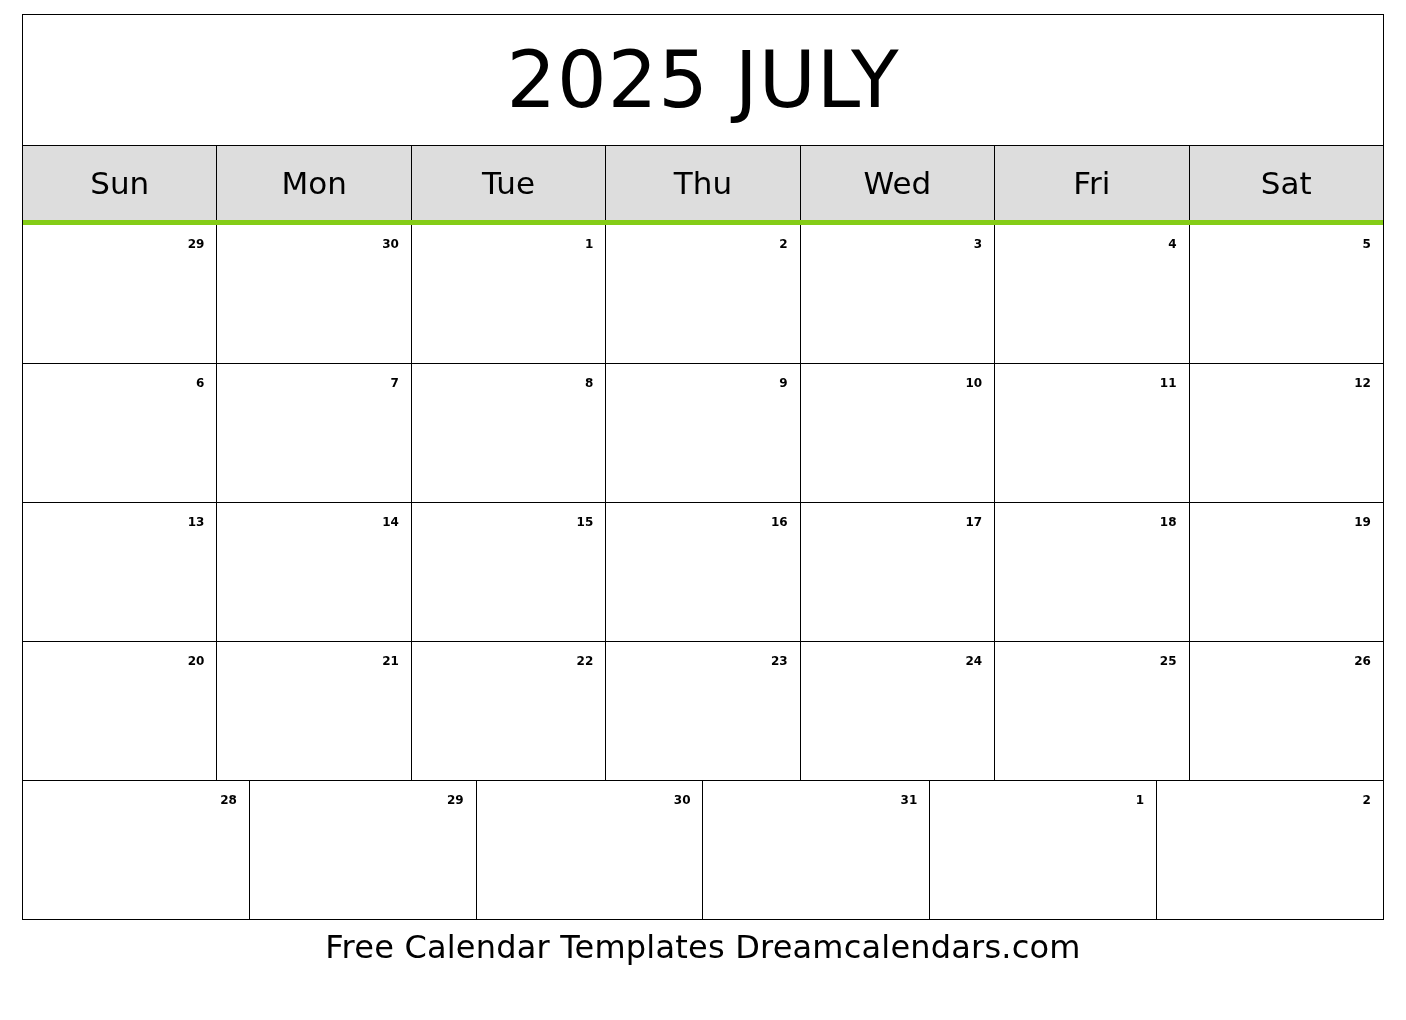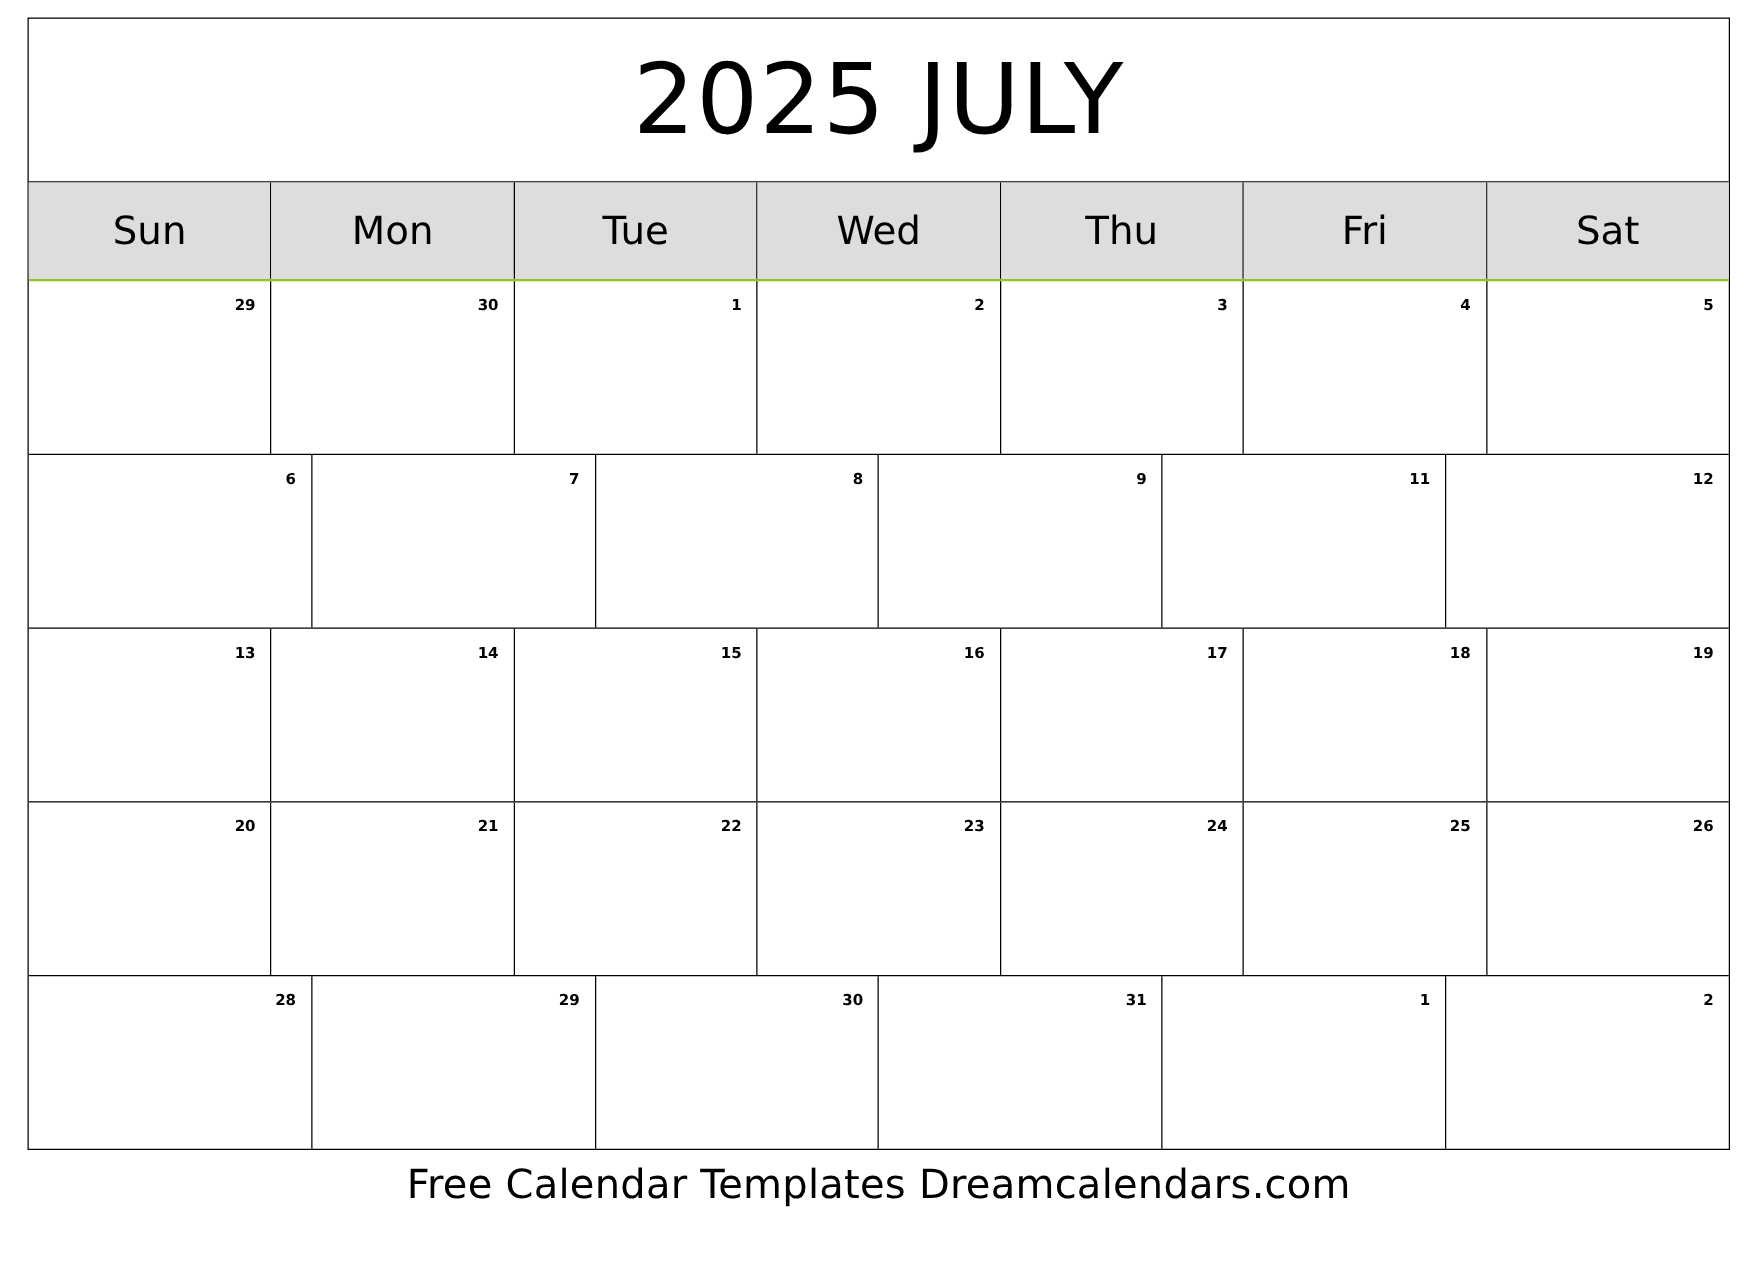--- a/index.html
+++ b/index.html
@@ -46,21 +46,21 @@
     letter-spacing: 1px;
     line-height: 1;
     font-family: "DejaVu Sans", sans-serif;
     white-space: nowrap;
   }
   .weekday-row {
     display: flex;
     flex: 0 0 80px;
     height: 80px;
     border-top: 1px solid #000000;
-    border-bottom: 2px solid #84cc16;
+    border-bottom: 5px solid #84cc16;
     box-sizing: border-box;
   }
   .weekday-cell {
     flex: 1 1 0;
     background: #dddddd;
     border-right: 1px solid #000000;
     box-sizing: border-box;
     display: flex;
     align-items: center;
     justify-content: center;
@@ -120,22 +120,22 @@
   <div class="calendar">
 
     <div class="title-bar">
       <div class="title-text">2025 JULY</div>
     </div>
 
     <div class="weekday-row">
       <div class="weekday-cell">Sun</div>
       <div class="weekday-cell">Mon</div>
       <div class="weekday-cell">Tue</div>
+      <div class="weekday-cell">Thu</div>
       <div class="weekday-cell">Wed</div>
-      <div class="weekday-cell">Thu</div>
       <div class="weekday-cell">Fri</div>
       <div class="weekday-cell">Sat</div>
     </div>
 
     <div class="weeks">
 
       <div class="week-row">
         <div class="day-cell"><span class="day-number">29</span></div>
         <div class="day-cell"><span class="day-number">30</span></div>
         <div class="day-cell"><span class="day-number">1</span></div>
@@ -143,20 +143,21 @@
         <div class="day-cell"><span class="day-number">3</span></div>
         <div class="day-cell"><span class="day-number">4</span></div>
         <div class="day-cell"><span class="day-number">5</span></div>
       </div>
 
       <div class="week-row">
         <div class="day-cell"><span class="day-number">6</span></div>
         <div class="day-cell"><span class="day-number">7</span></div>
         <div class="day-cell"><span class="day-number">8</span></div>
         <div class="day-cell"><span class="day-number">9</span></div>
+        <div class="day-cell"><span class="day-number">10</span></div>
         <div class="day-cell"><span class="day-number">11</span></div>
         <div class="day-cell"><span class="day-number">12</span></div>
       </div>
 
       <div class="week-row">
         <div class="day-cell"><span class="day-number">13</span></div>
         <div class="day-cell"><span class="day-number">14</span></div>
         <div class="day-cell"><span class="day-number">15</span></div>
         <div class="day-cell"><span class="day-number">16</span></div>
         <div class="day-cell"><span class="day-number">17</span></div>

